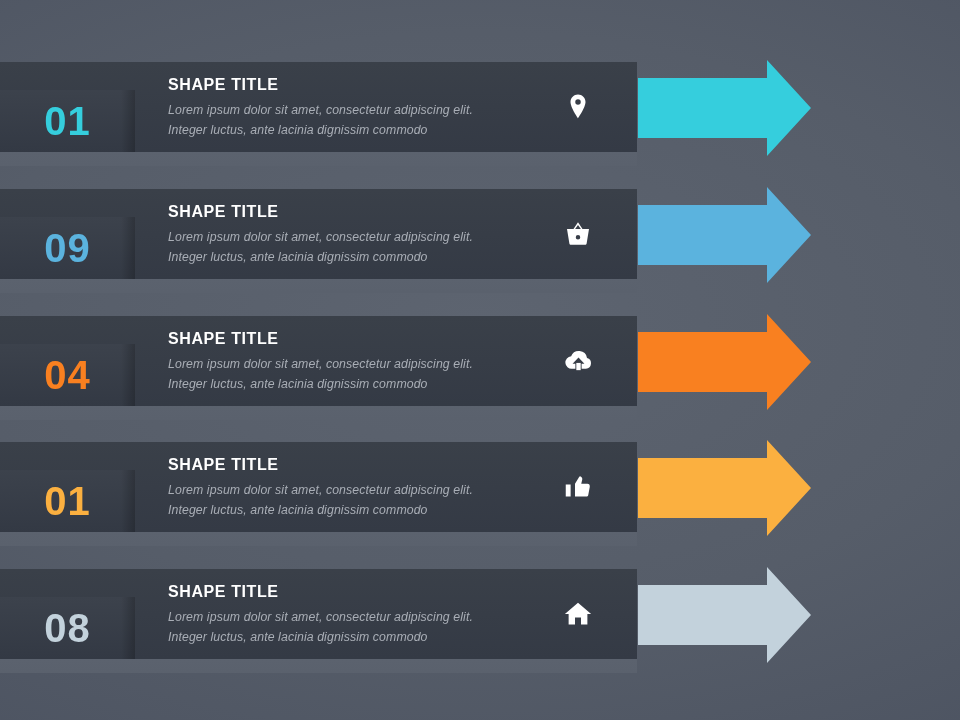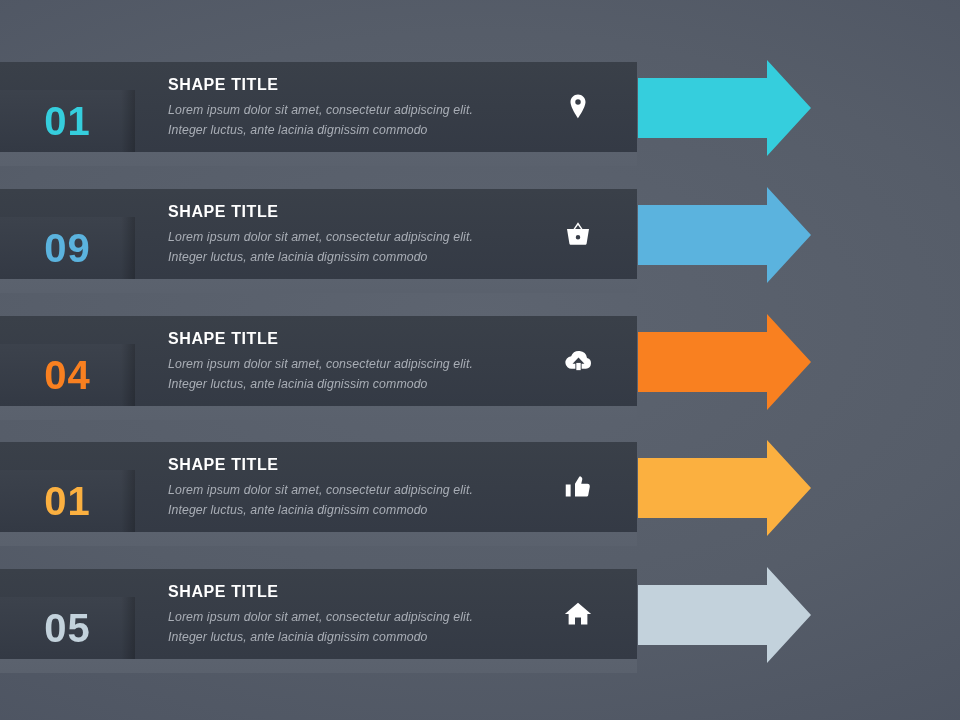--- a/index.html
+++ b/index.html
@@ -230,21 +230,21 @@
       <svg viewBox="0 0 173 96" preserveAspectRatio="none">
         <polygon points="0,18 129,18 129,0 173,48 129,96 129,78 0,78" fill="#fbb040"></polygon>
       </svg>
     </div>
   </div>
 
   <div class="row r5">
     <div class="row-backing backing-off"></div>
     <div class="card card-off">
       <div class="num-block">
-        <span class="num" style="color: rgb(195, 210, 220);">05</span>
+        <span class="num" style="color: rgb(195, 210, 220);">08</span>
       </div>
       <div class="content">
         <div class="title">SHAPE TITLE</div>
         <div class="desc">Lorem ipsum dolor sit amet, consectetur adipiscing elit.</div>
         <div class="desc">Integer luctus, ante lacinia dignissim commodo</div>
         <div class="icon-wrap">
           <svg viewBox="0 0 24 24" width="30" height="30">
               <path d="M12 3 1.5 12h3v8.4h5.1v-5.6h4.8v5.6h5.1V12h3L12 3z"></path>
             </svg>
         </div>

